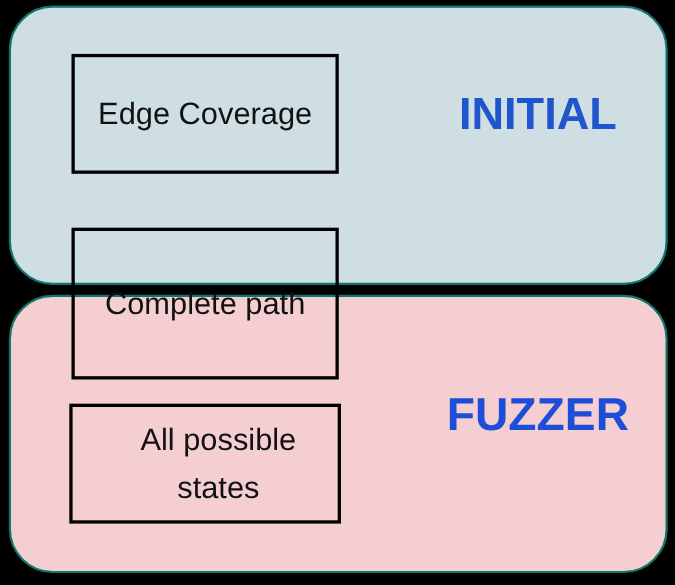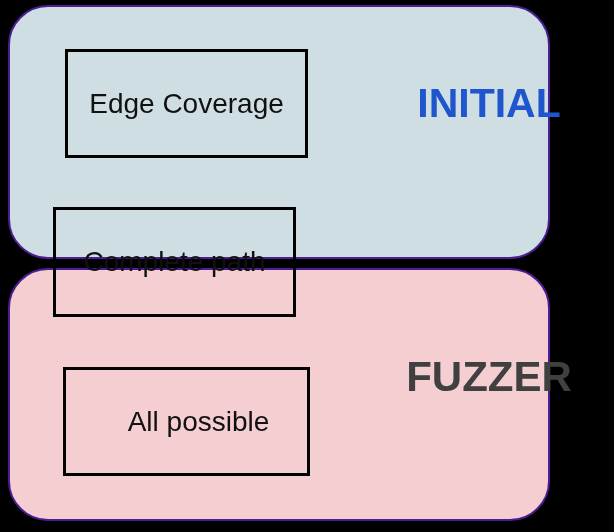--- a/index.html
+++ b/index.html
@@ -11,23 +11,23 @@
     position: relative;
     width: 614px;
     height: 532px;
     background: #000000;
     font-family: "Liberation Sans", sans-serif;
     overflow: hidden;
   }
   .region {
     position: absolute;
     left: 8px;
-    width: 542px;
+    width: 599px;
     box-sizing: border-box;
-    border: 2px solid #4c1d95;
+    border: 2px solid #0f766e;
     border-radius: 40px;
   }
   .region-initial {
     top: 5px;
     height: 254px;
     background: #CFDEE3;
   }
   .region-fuzzer {
     top: 268px;
     height: 253px;
@@ -43,21 +43,21 @@
   .label-initial {
     top: 72px;
     font-size: 41px;
     line-height: 49px;
     color: #1F55CD;
   }
   .label-fuzzer {
     top: 82px;
     font-size: 42px;
     line-height: 50px;
-    color: #404040;
+    color: #1d4ed8;
   }
   .box {
     position: absolute;
     box-sizing: border-box;
     border: 3px solid #000000;
     background: transparent;
     display: flex;
     flex-direction: column;
     align-items: center;
     justify-content: center;
@@ -67,24 +67,24 @@
     color: #111111;
     z-index: 2;
   }
   .box-edge-coverage {
     left: 65px;
     top: 49px;
     width: 243px;
     height: 109px;
   }
   .box-complete-path {
-    left: 53px;
+    left: 65px;
     top: 207px;
     width: 243px;
-    height: 110px;
+    height: 138px;
   }
   .box-all-states {
     left: 63px;
     top: 367px;
     width: 247px;
     height: 109px;
     padding-left: 24px;
   }
   .box-line {
     display: block;
@@ -110,15 +110,16 @@
   <div class="box box-edge-coverage">
     <span class="box-line">Edge Coverage</span>
   </div>
 
   <div class="box box-complete-path">
     <span class="box-line">Complete path</span>
   </div>
 
   <div class="box box-all-states">
     <span class="box-line">All possible</span>
+    <span class="box-line">states</span>
   </div>
 
 </div>
 
 </body></html>

